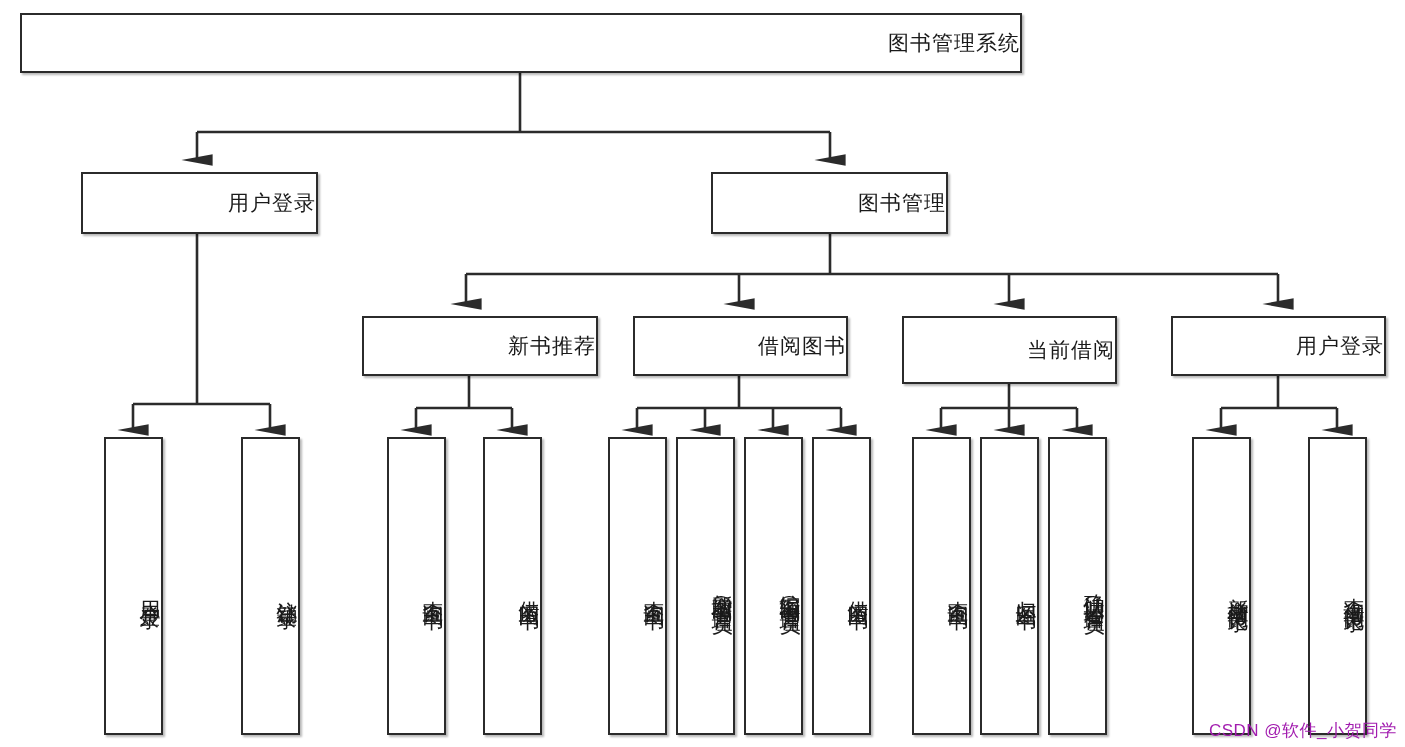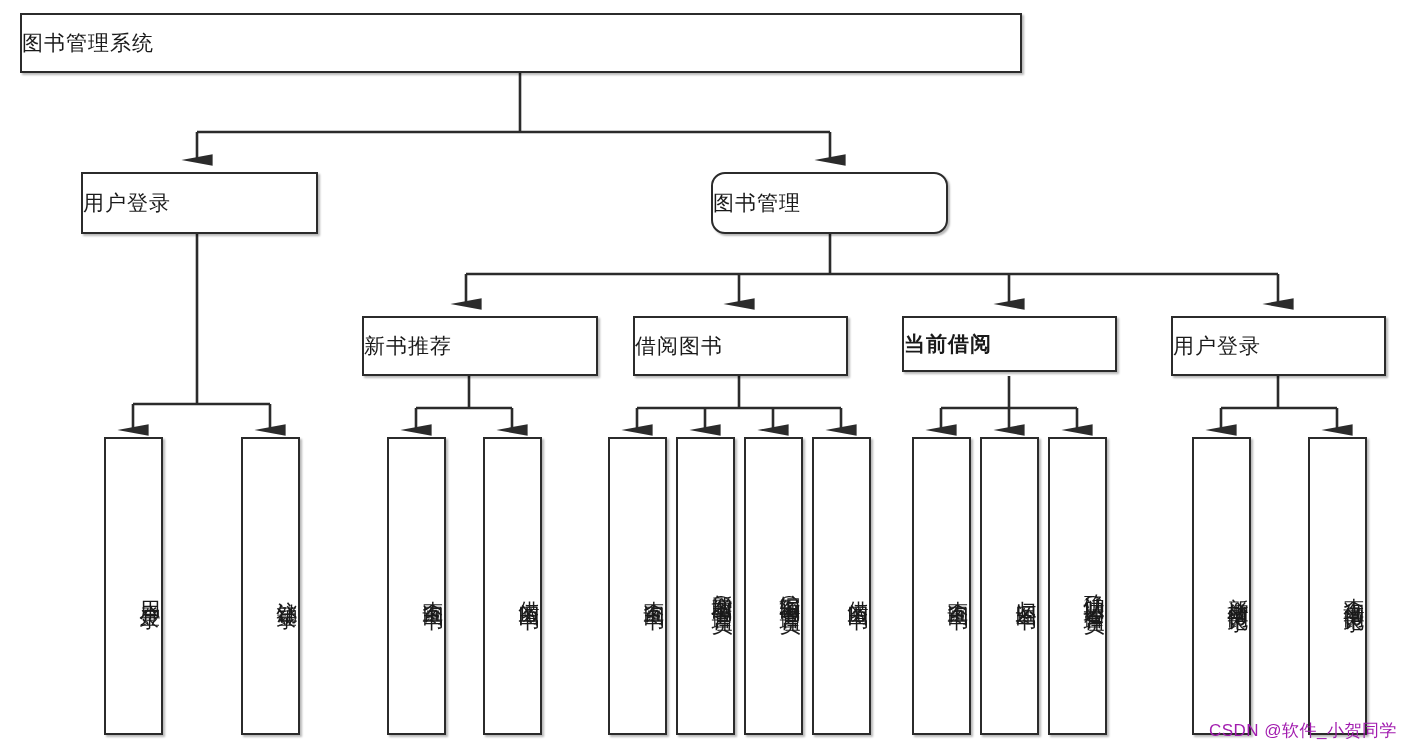--- a/index.html
+++ b/index.html
@@ -23,21 +23,21 @@
     pointer-events: none;
   }
   .node {
     position: absolute;
     box-sizing: border-box;
     background: #ffffff;
     border: 2.5px solid #2b2b2b;
     box-shadow: 2px 2px 2px rgba(0,0,0,0.28);
     display: flex;
     align-items: center;
-    justify-content: flex-start;
+    justify-content: flex-end;
     color: #1a1a1a;
     z-index: 2;
   }
   .node.h {
     font-size: 21px;
     letter-spacing: 1px;
   }
   .node.v {
     writing-mode: vertical-rl;
     text-orientation: upright;
@@ -123,31 +123,31 @@
     </g>
   </svg>
 
   <div class="node h root" style="left:20px; top:13px; width:1002px; height:60px;">
     <span class="lbl">图书管理系统</span>
   </div>
 
   <div class="node h" style="left:81px; top:172px; width:237px; height:62px;">
     <span class="lbl">用户登录</span>
   </div>
-  <div class="node h" style="left:711px; top:172px; width:237px; height:62px;border-radius:14px;">
+  <div class="node h" style="left:711px; top:172px; width:237px; height:62px;">
     <span class="lbl">图书管理</span>
   </div>
 
   <div class="node h" style="left:362px; top:316px; width:236px; height:60px;">
     <span class="lbl">新书推荐</span>
   </div>
   <div class="node h" style="left:633px; top:316px; width:215px; height:60px;">
     <span class="lbl">借阅图书</span>
   </div>
-  <div class="node h" style="left:902px; top:316px; width:215px; height:56px;font-weight:bold;">
+  <div class="node h" style="left:902px; top:316px; width:215px; height:68px;">
     <span class="lbl">当前借阅</span>
   </div>
   <div class="node h" style="left:1171px; top:316px; width:215px; height:60px;">
     <span class="lbl">用户登录</span>
   </div>
 
   <div class="node v" style="left:104px; top:437px; width:59px; height:298px;">
     <span class="lbl">用户登录</span>
   </div>
   <div class="node v" style="left:241px; top:437px; width:59px; height:298px;">

